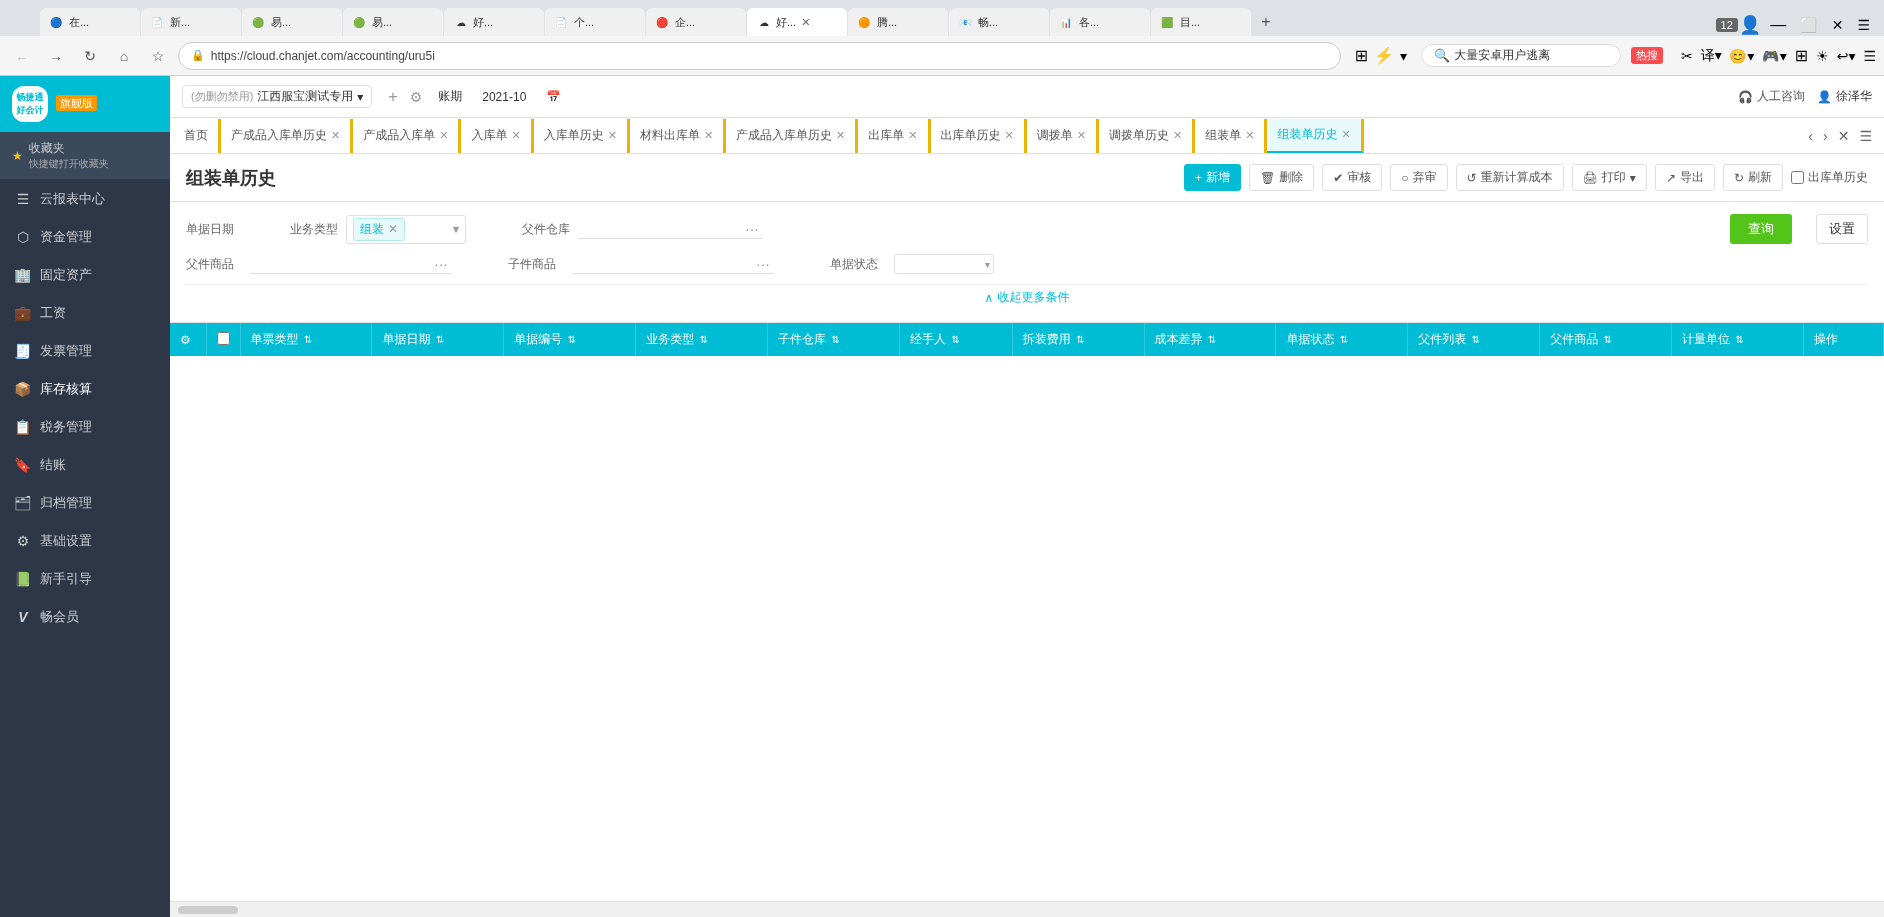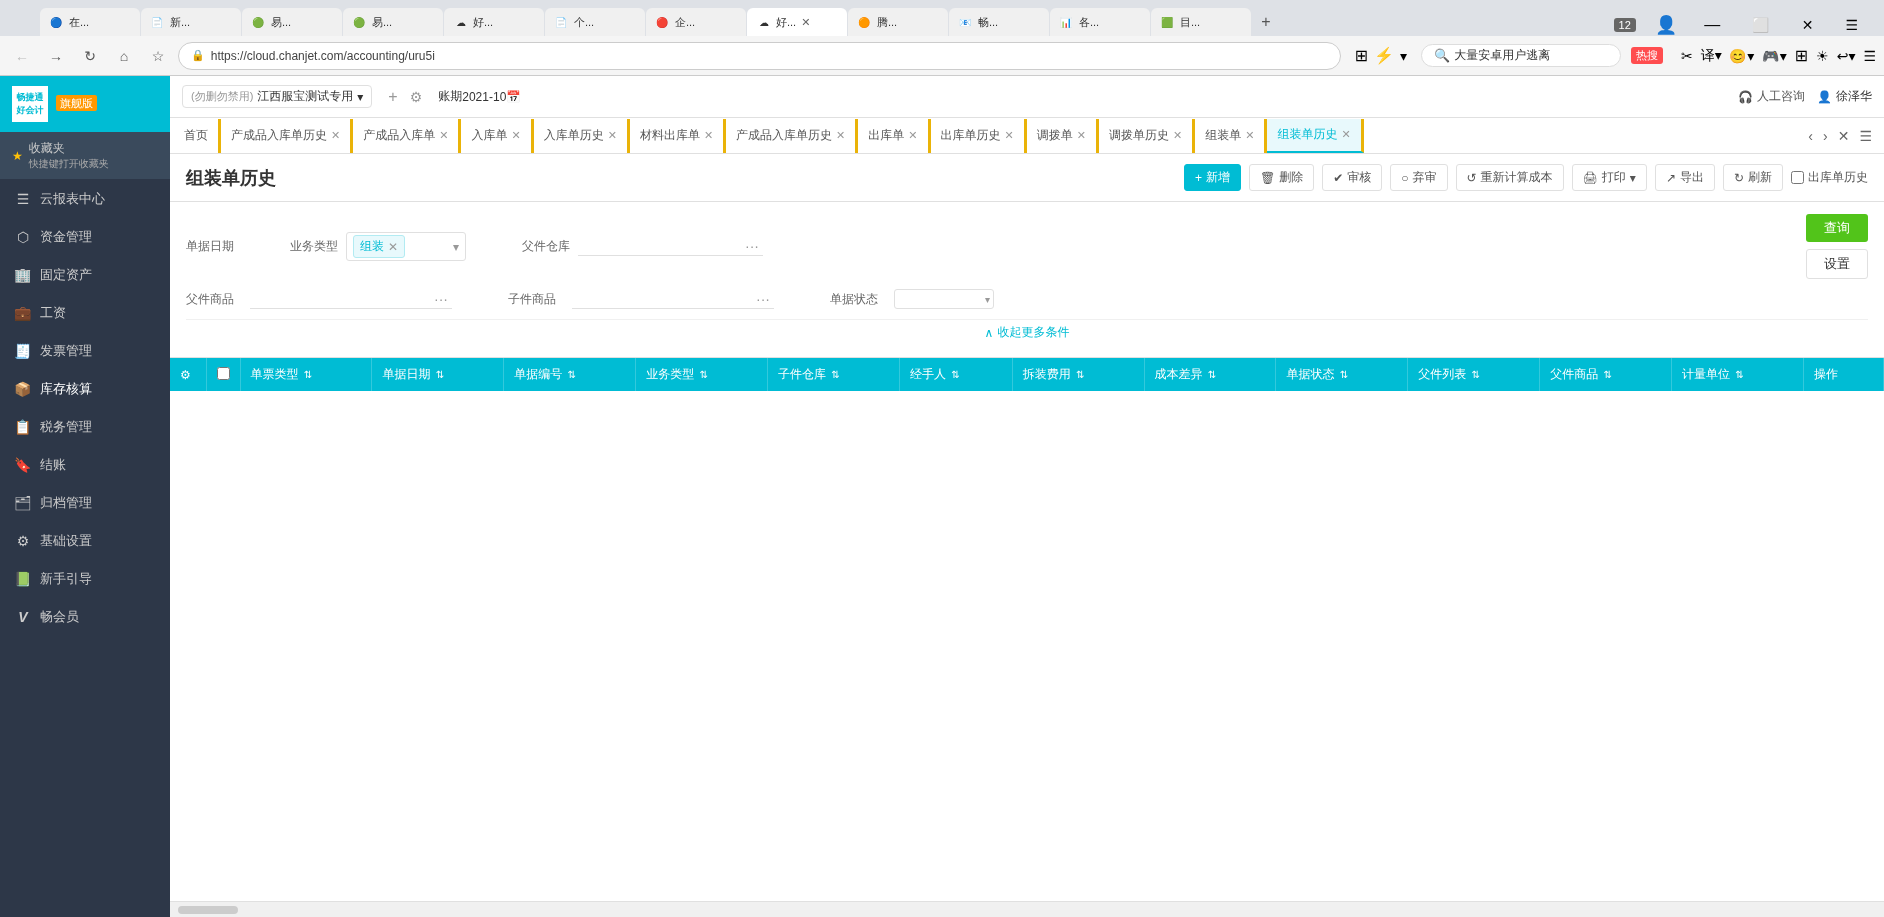--- a/index.html
+++ b/index.html
@@ -19,37 +19,37 @@
     .address-bar { flex: 1; height: 28px; background: #fff; border: 1px solid #ccc; border-radius: 14px; display: flex; align-items: center; padding: 0 12px; gap: 6px; font-size: 12px; color: #333; }
     .address-bar .lock-icon { color: #4caf50; font-size: 11px; }
     .address-text { color: #444; font-size: 12px; }
 
     
     .app-container { display: flex; height: calc(917px - 76px); }
 
     
     .sidebar { width: 170px; background: #2d3748; color: #fff; flex-shrink: 0; display: flex; flex-direction: column; }
     .sidebar-header { background: #00bcd4; padding: 10px 12px; display: flex; align-items: center; gap: 8px; }
-    .sidebar-logo { width: 36px; height: 36px; background: #fff; border-radius: 0; display: flex; align-items: center; justify-content: center; font-size: 10px; color: #00bcd4; font-weight: bold; }
+    .sidebar-logo { width: 36px; height: 36px; background: #fff; border-radius: 12px; display: flex; align-items: center; justify-content: center; font-size: 10px; color: #00bcd4; font-weight: bold; }
     .sidebar-company { font-size: 11px; color: #fff; line-height: 1.3; }
     .sidebar-bookmark { background: #3a4a5c; padding: 8px 12px; display: flex; align-items: center; gap: 6px; cursor: pointer; color: #ccc; font-size: 12px; border-bottom: 1px solid #2d3748; }
     .sidebar-bookmark .star-icon { color: #ffc107; }
     .sidebar-nav { flex: 1; overflow-y: auto; }
     .nav-item { display: flex; align-items: center; gap: 8px; padding: 10px 14px; color: #ccc; cursor: pointer; font-size: 13px; }
     .nav-item.active { color: #fff; }
     .nav-icon { width: 18px; text-align: center; font-size: 14px; }
 
     
     .main-content { flex: 1; display: flex; flex-direction: column; background: #f5f5f5; overflow: hidden; }
 
     
     .top-bar { background: #fff; padding: 6px 12px; display: flex; align-items: center; gap: 8px; border-bottom: 1px solid #e0e0e0; height: 42px; }
     .company-selector { display: flex; align-items: center; gap: 4px; border: 1px solid #e0e0e0; border-radius: 4px; padding: 2px 8px; font-size: 12px; color: #333; cursor: pointer; }
     .company-selector .company-label { color: #999; font-size: 11px; }
-    .period-btn { display: flex; align-items: center; gap: 0; font-size: 12px; color: #333; cursor: pointer; }
+    .period-btn { display: flex; align-items: center; gap: 20px; font-size: 12px; color: #333; cursor: pointer; }
     .top-bar-right { margin-left: auto; display: flex; align-items: center; gap: 12px; }
     .support-btn { display: flex; align-items: center; gap: 4px; font-size: 12px; color: #555; cursor: pointer; }
     .user-info { display: flex; align-items: center; gap: 4px; font-size: 12px; color: #333; cursor: pointer; }
 
     
     .page-tabs { background: #fff; display: flex; align-items: center; border-bottom: 1px solid #e0e0e0; padding: 0 4px; height: 36px; overflow-x: auto; white-space: nowrap; }
     .page-tab { display: inline-flex; align-items: center; padding: 0 10px; height: 34px; font-size: 12px; color: #555; cursor: pointer; border-right: 3px solid #eab308; gap: 4px; flex-shrink: 0; }
     .page-tab.active { color: #00bcd4; background: #e8f9fc; border-bottom: 2px solid #00bcd4; }
     .page-tab .tab-x { font-size: 11px; color: #999; }
     .page-tabs-nav { display: flex; align-items: center; gap: 2px; margin-left: auto; padding: 0 4px; }
@@ -147,21 +147,21 @@
     </div>
     <div class="tab">
       <span class="favicon">📊</span>
       <span>各...</span>
     </div>
     <div class="tab">
       <span class="favicon">🟩</span>
       <span>目...</span>
     </div>
     <div class="tab-new">+</div>
-    <div style="margin-left:auto; display:flex; align-items:center; gap:20px; padding-right:20px;">
+    <div style="margin-left:auto; display:flex; align-items:center; gap:2px; padding-right:8px;">
       <span style="background:#666; color:#fff; border-radius:3px; padding:1px 5px; font-size:11px;">12</span>
       <span style="font-size:18px; cursor:pointer;">👤</span>
       <span style="font-size:16px; cursor:pointer; padding:2px 6px;">—</span>
       <span style="font-size:14px; cursor:pointer; padding:2px 6px;">⬜</span>
       <span style="font-size:14px; cursor:pointer; padding:2px 6px;">✕</span>
       <span style="font-size:14px; cursor:pointer; padding:2px 6px;">☰</span>
     </div>
   </div>
 
   <div class="browser-controls">
@@ -422,21 +422,21 @@
         </div>
 
         <div class="filter-item" style="margin-left:40px;">
           <span class="filter-label">父件仓库</span>
           <div style="display:flex; align-items:center; border-bottom:1px solid #e0e0e0; min-width:150px;">
             <input type="text" class="filter-input" style="border: none; min-width: 130px;">
             <span class="ellipsis-btn">···</span>
           </div>
         </div>
 
-        <div style="margin-left:auto; display:flex; gap:7px;flex-direction:column;">
+        <div style="margin-left:auto; display:flex; gap:24px;">
           <button style="background:#52c41a; color:#fff; border:none; border-radius:3px; padding:5px 18px; font-size:13px; cursor:pointer;">查询</button>
           <button style="background:#fff; color:#333; border:1px solid #e0e0e0; border-radius:3px; padding:5px 12px; font-size:13px; cursor:pointer;">设置</button>
         </div>
       </div>
       <div class="filter-row" style="margin-top:10px;">
 
         <div class="filter-item">
           <span class="filter-label">父件商品</span>
           <div style="display:flex; align-items:center; border-bottom:1px solid #e0e0e0; min-width:200px; margin-left:8px;">
             <input type="text" class="filter-input" style="border: none; min-width: 180px;">

